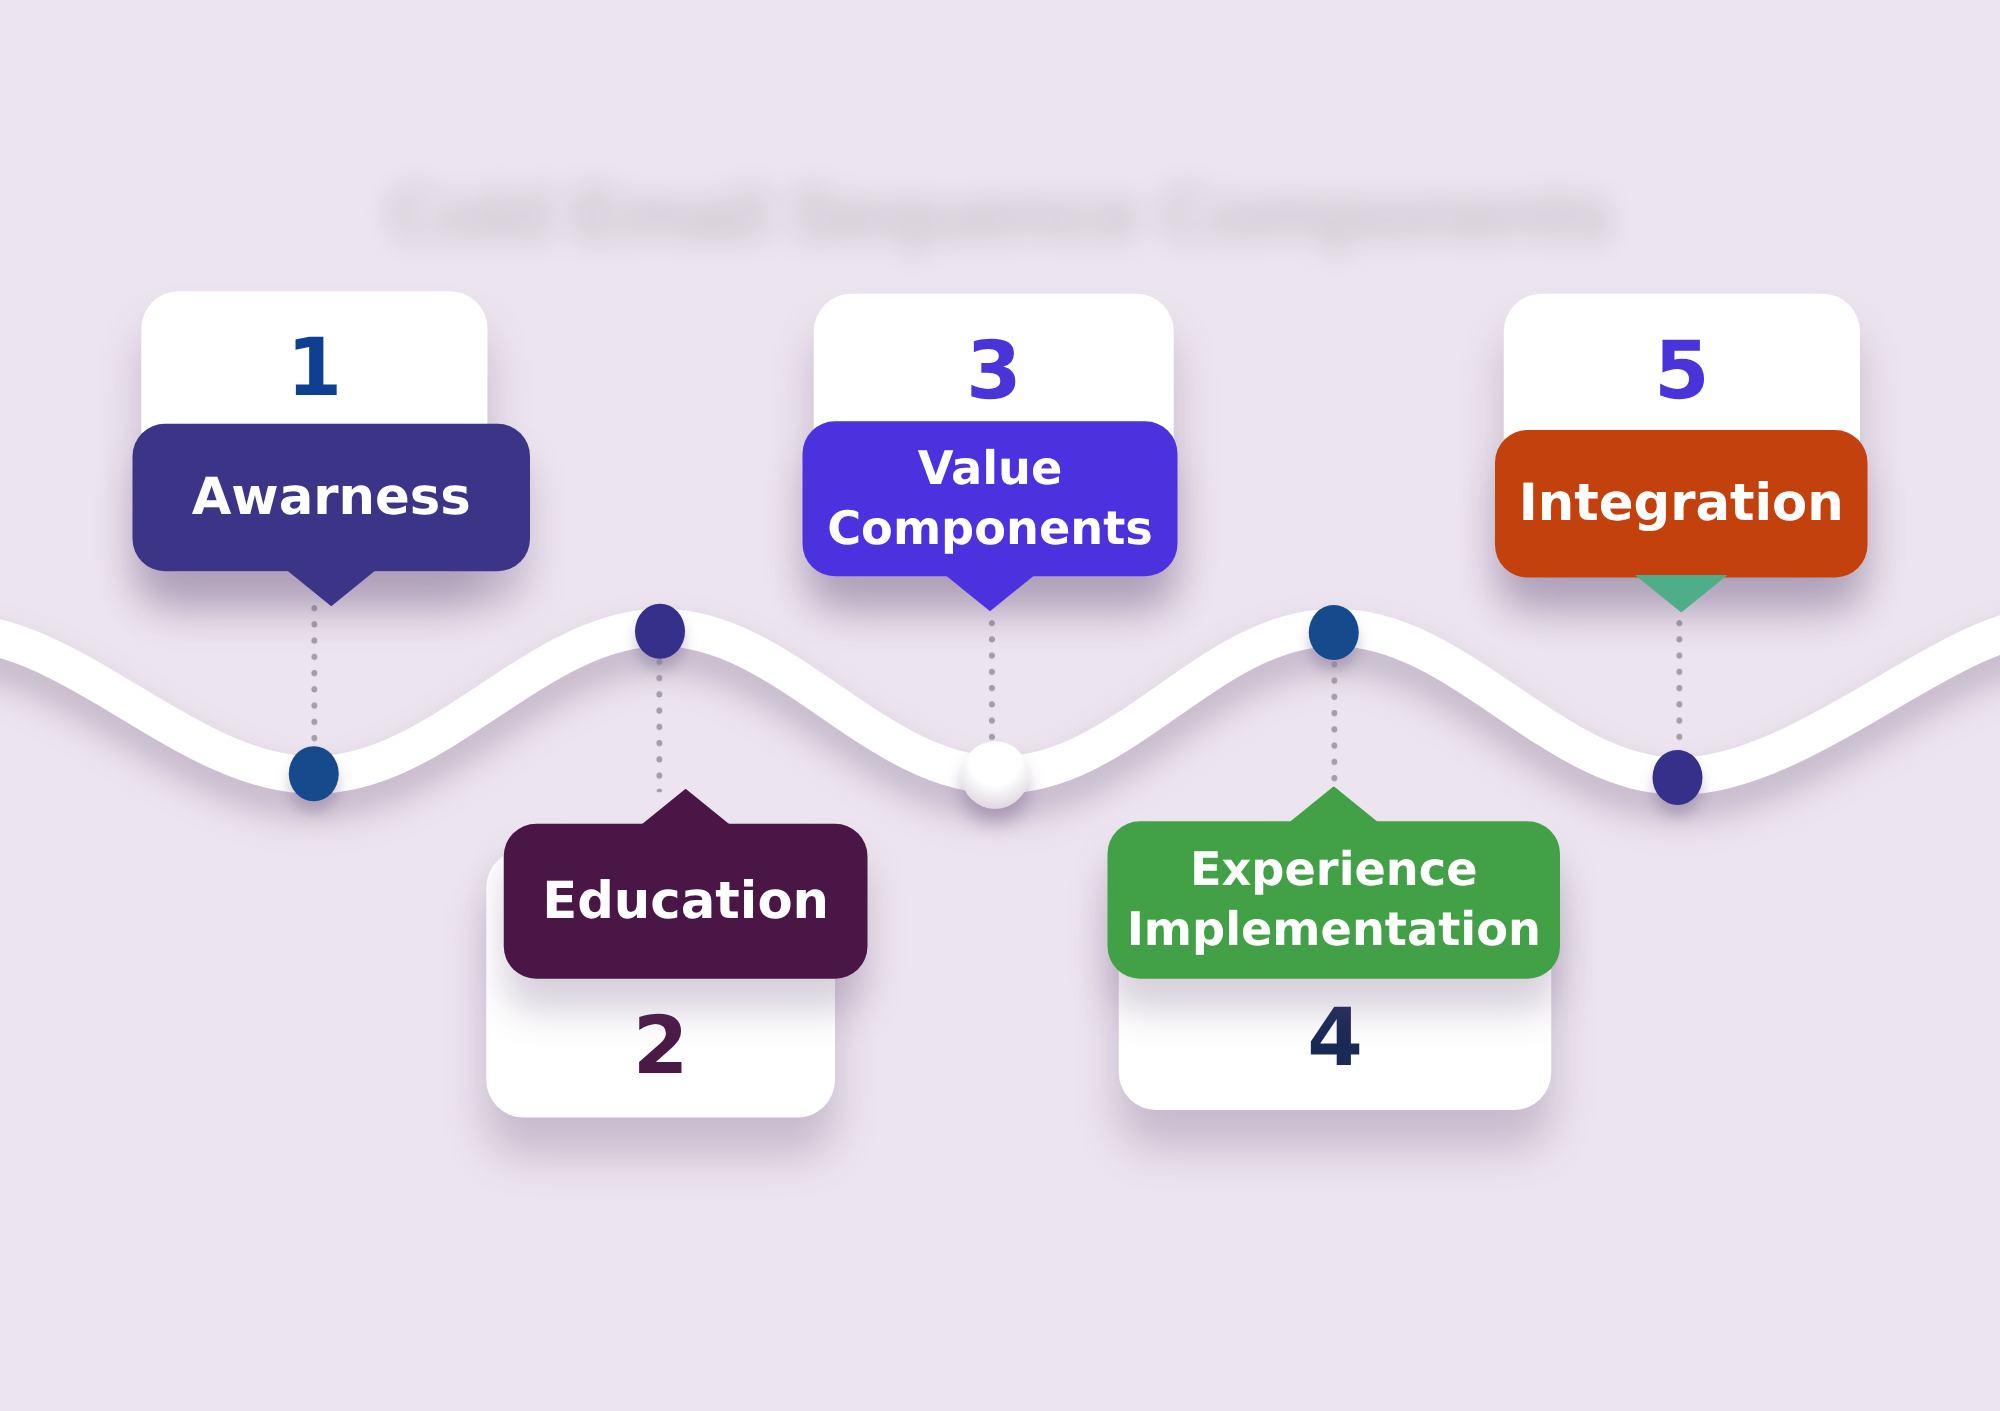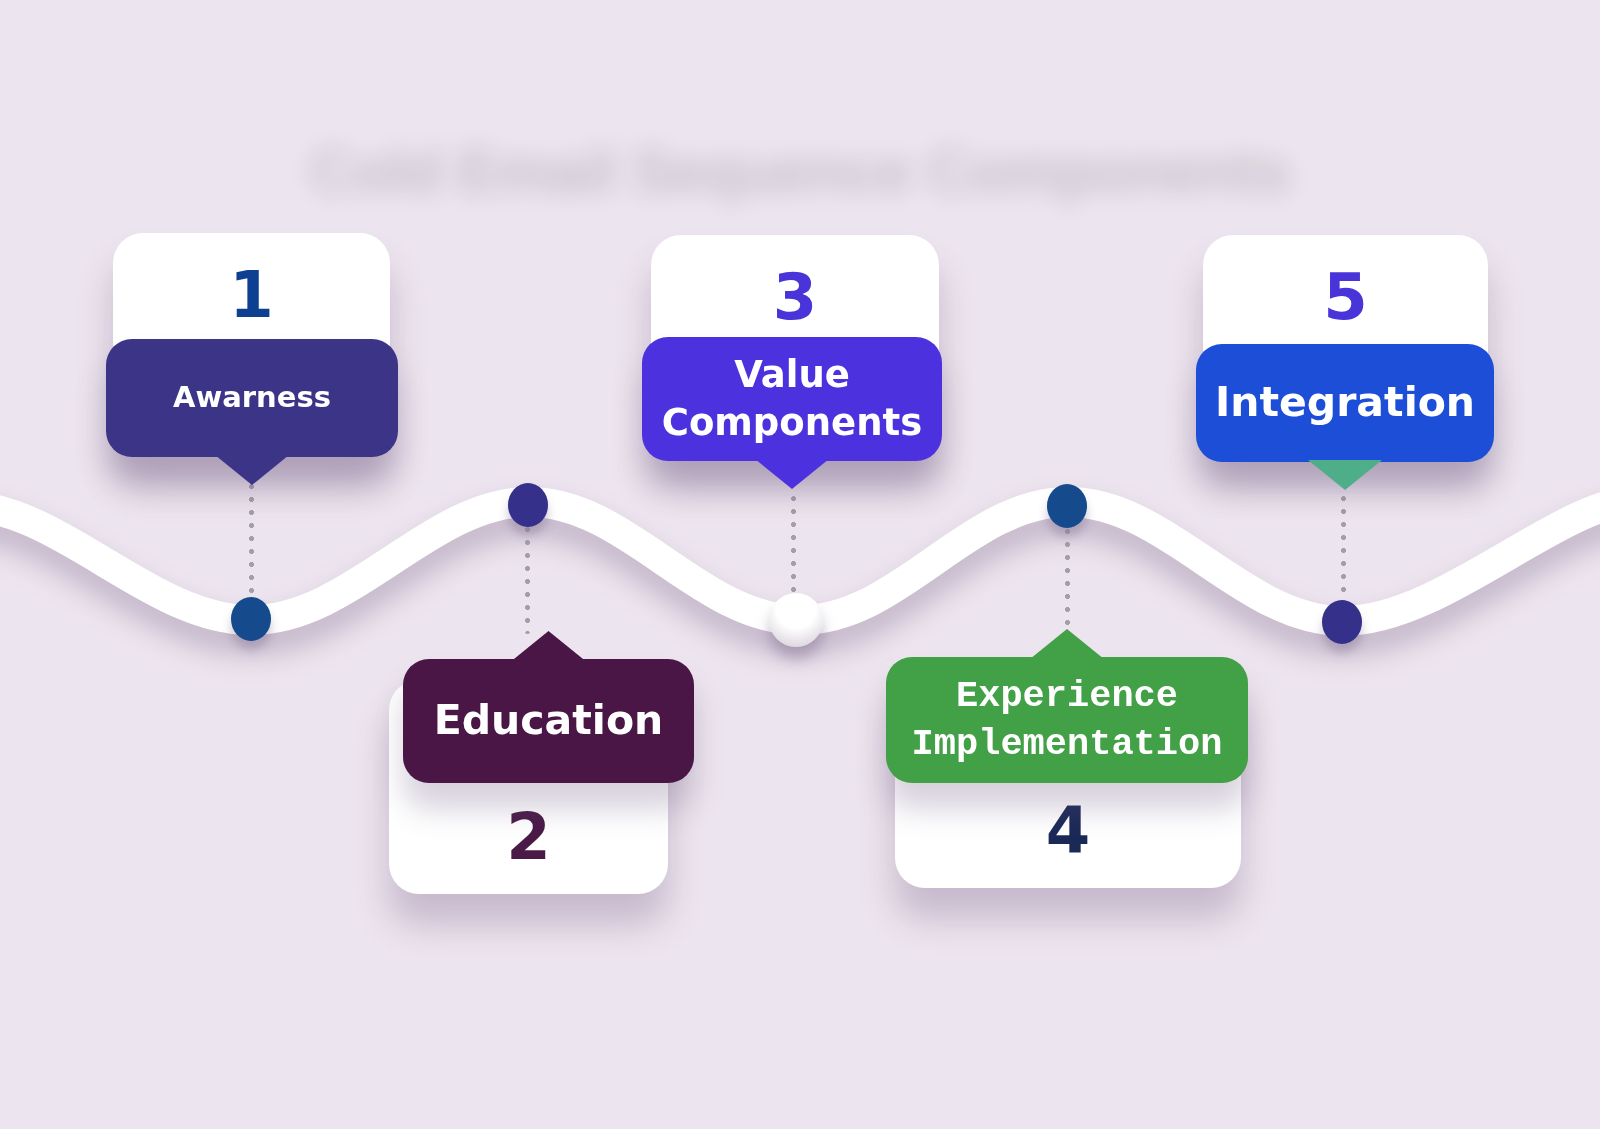--- a/index.html
+++ b/index.html
@@ -73,21 +73,21 @@
   .num-above { top:30px; }
   .num-below { bottom:25px; }
 
   .band {
     position:absolute; z-index:5; border-radius:26px;
     display:flex; align-items:center; justify-content:center;
     color:#ffffff; font-family:"DejaVu Sans", sans-serif; font-weight:bold;
     text-align:center; line-height:1.3;
     box-shadow:0 26px 30px rgba(112,90,130,0.28);
   }
-  .b1 { left:106px; top:339px; width:292px; height:118px; font-size:29px; }
+  .b1 { left:106px; top:339px; width:318px; height:118px; font-size:41px; }
   .b2 { left:382px; top:659px; width:291px; height:124px; font-size:41px; }
   .b3 { left:642px; top:337px; width:300px; height:124px; font-size:37px; }
   .b4 { left:886px; top:657px; width:362px; height:126px; font-size:37px; }
   .b5 { left:1196px; top:344px; width:298px; height:118px; font-size:41px; }
 
   .tail {
     position:absolute; left:50%; transform:translateX(-50%);
     width:74px; height:30px;
   }
   .tail-down { bottom:-28px; clip-path:polygon(0 0, 100% 0, 50% 100%); }
@@ -142,26 +142,26 @@
     <div class="step-number num-above" style="color: rgb(72, 52, 217);">3</div>
   </div>
   <div class="band b3" style="background: rgb(76, 49, 223);">
     <span>Value Components</span>
     <div class="tail tail-down" style="background: rgb(76, 49, 223);"></div>
   </div>
 
   <div class="card-white w4">
     <div class="step-number num-below" style="color: rgb(27, 41, 87);">4</div>
   </div>
-  <div class="band b4" style="background: rgb(66, 160, 71); font-family: Liberation Mono, monospace;">
+  <div class="band b4" style="background: rgb(66, 160, 71);">
     <span>Experience Implementation</span>
     <div class="tail tail-up" style="background: rgb(66, 160, 71);"></div>
   </div>
 
   <div class="card-white w5">
     <div class="step-number num-above" style="color: rgb(72, 52, 217);">5</div>
   </div>
-  <div class="band b5" style="background: #1d4ed8;">
+  <div class="band b5" style="background: #c2410c;">
     <span>Integration</span>
     <div class="tail tail-down" style="background: rgb(79, 174, 138);"></div>
   </div>
 
 </div>
 
 </body></html>

